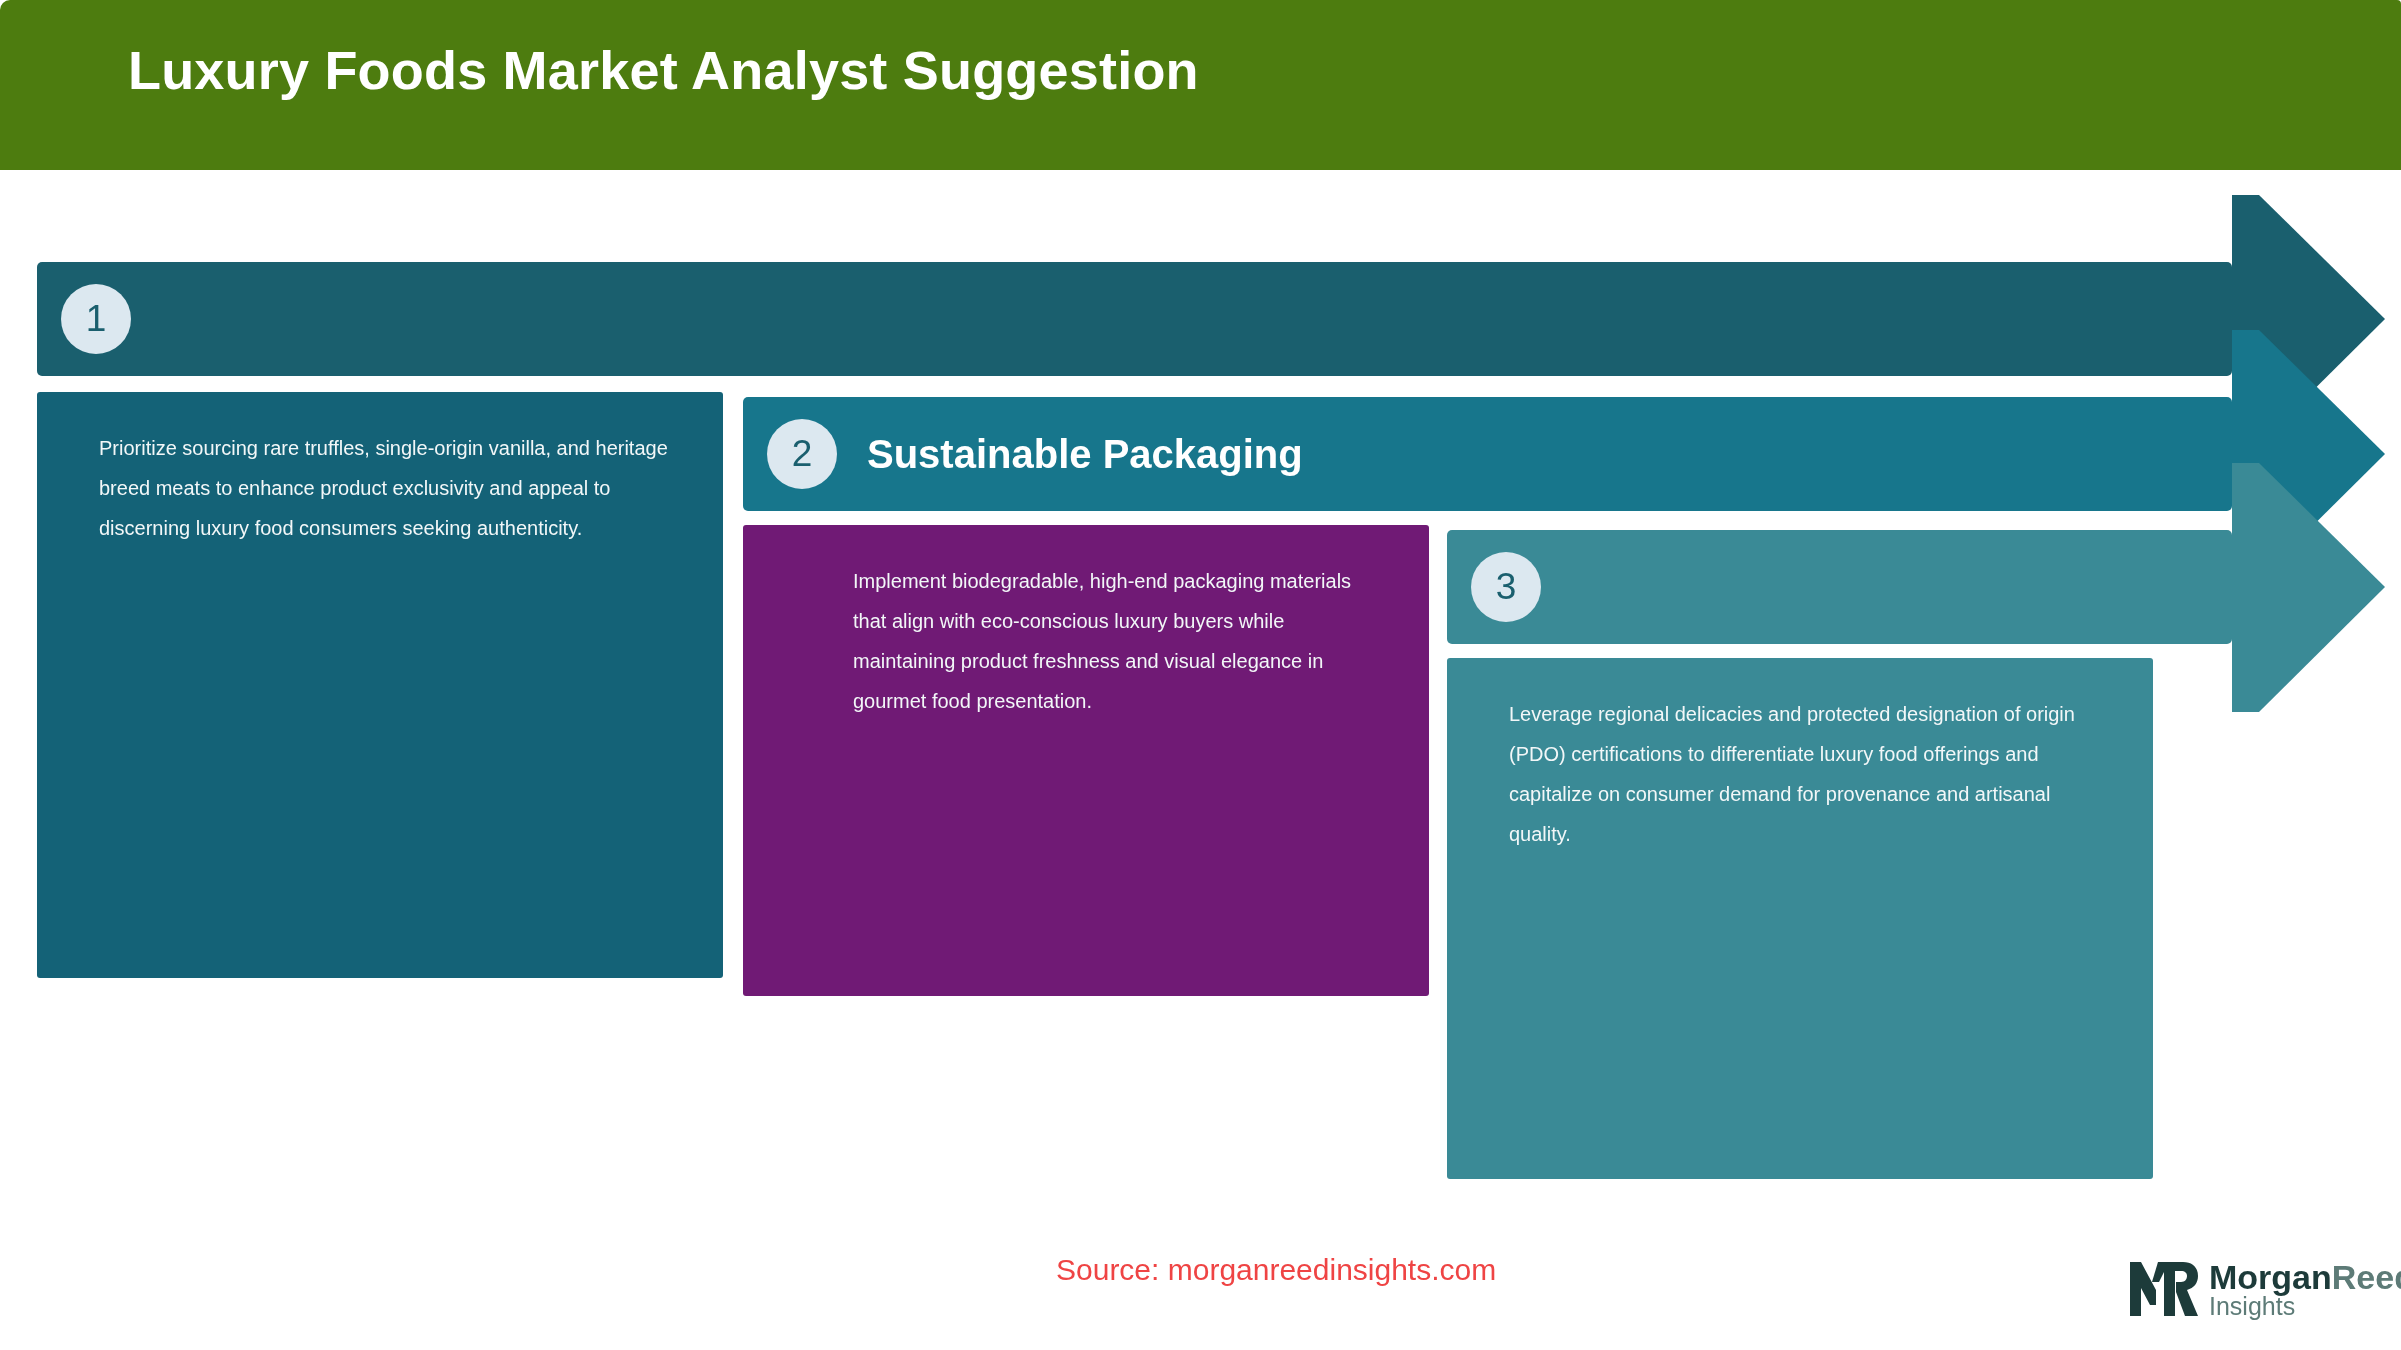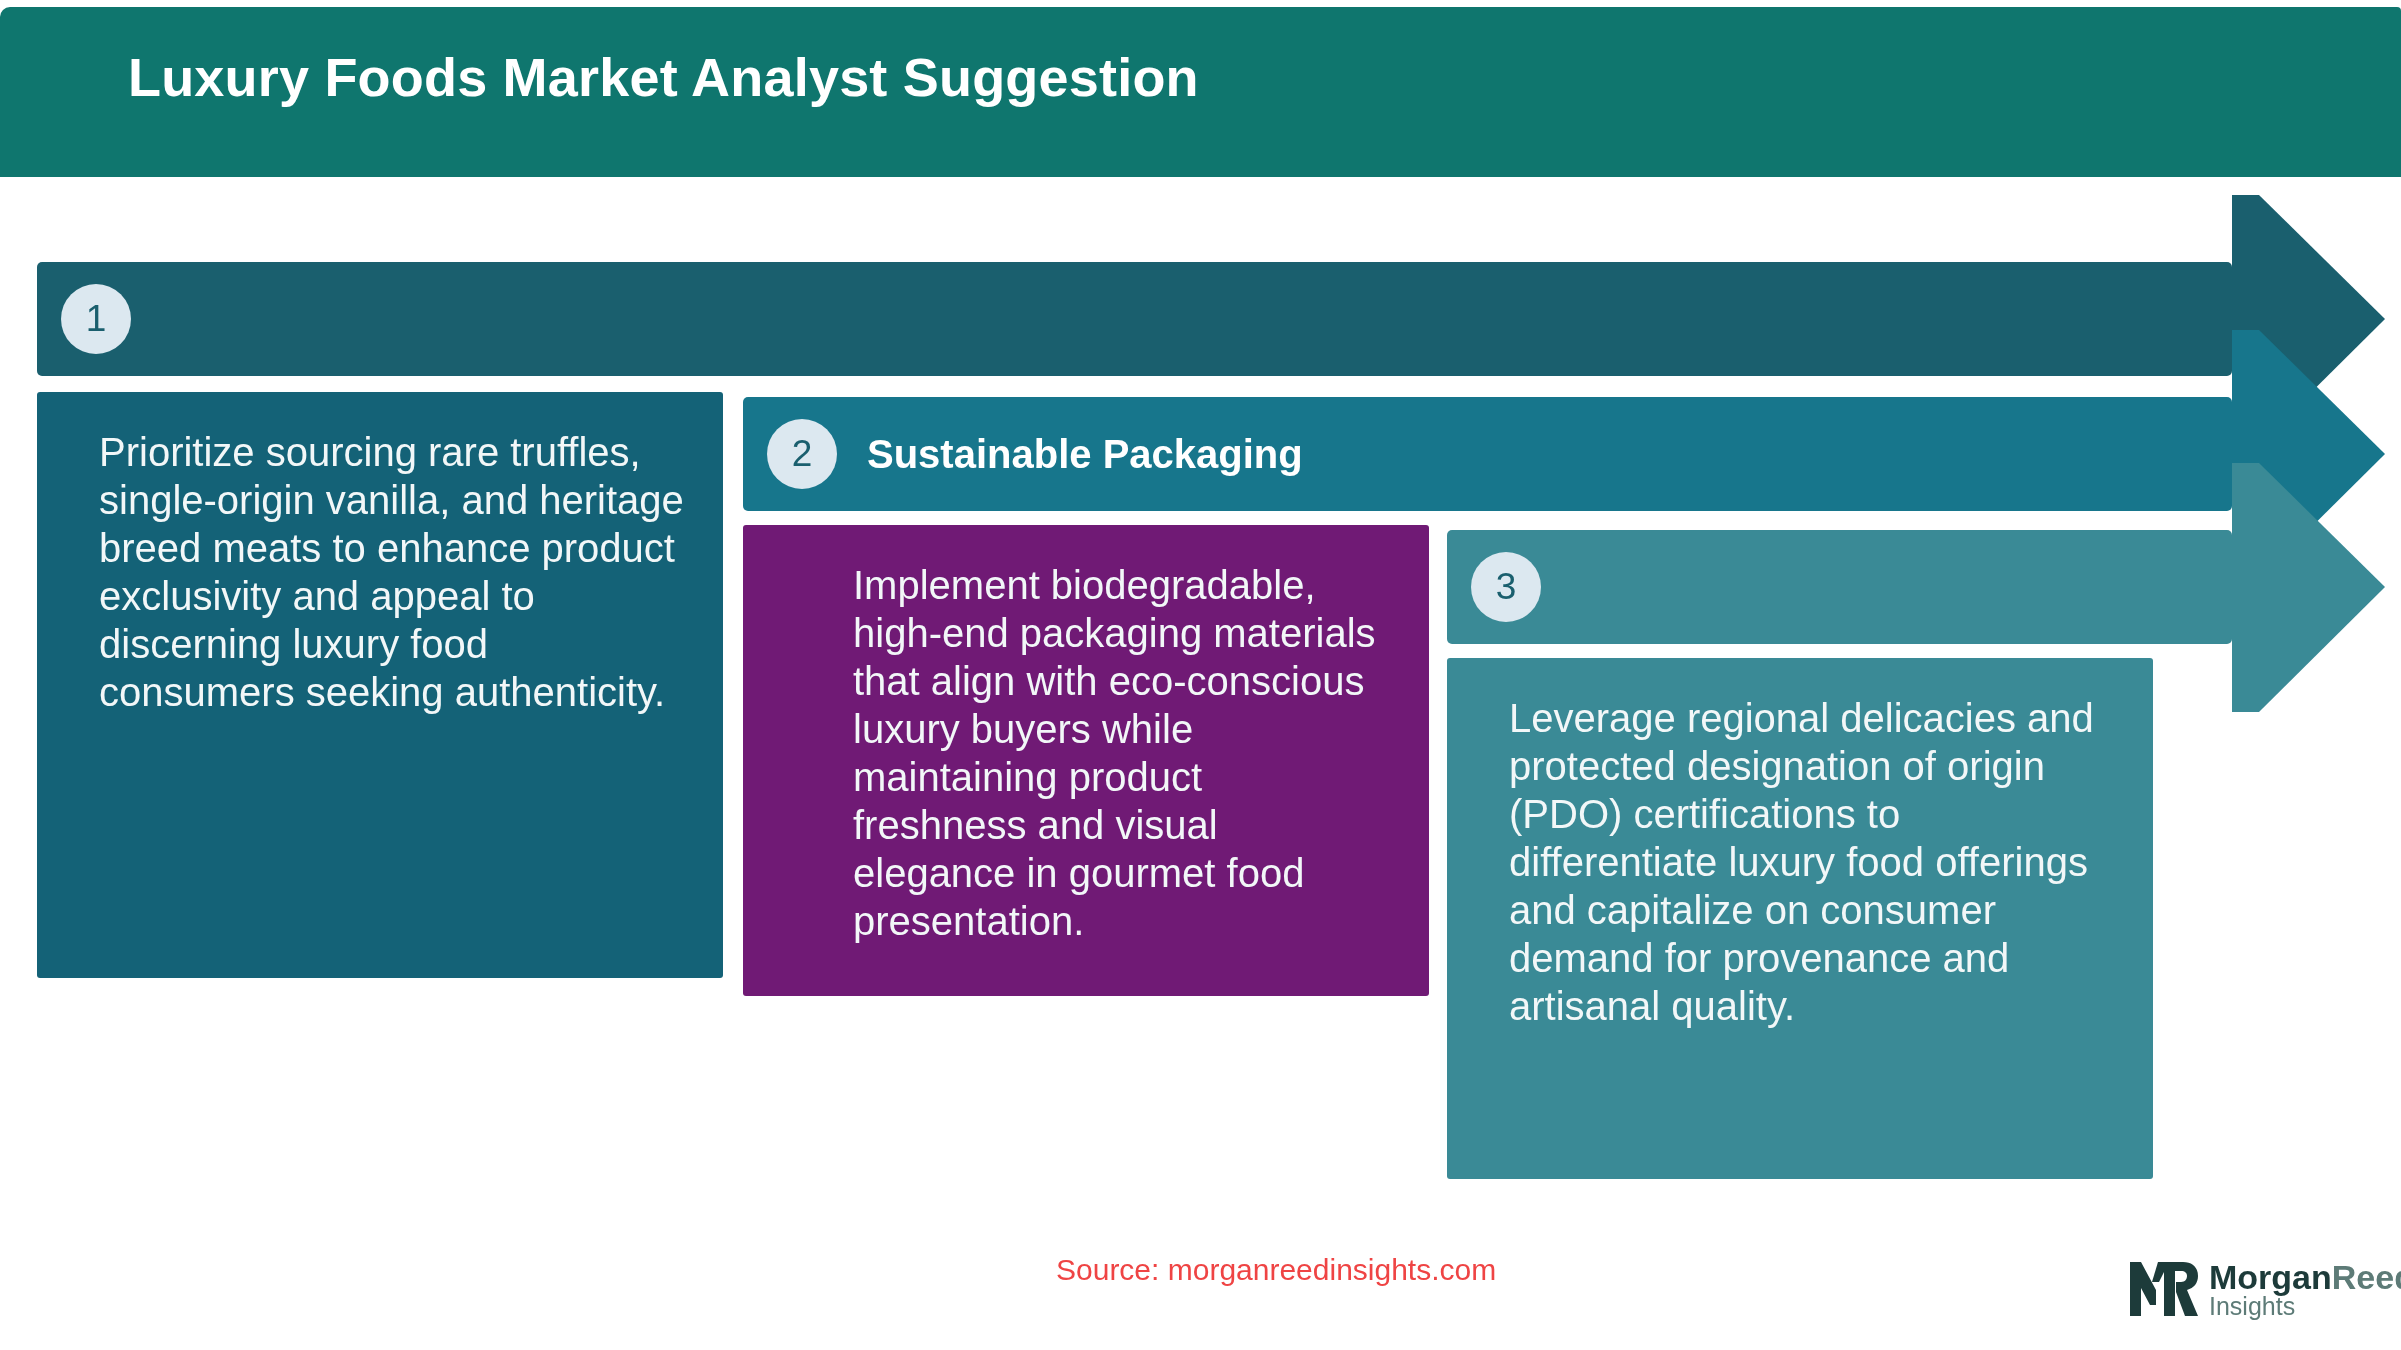--- a/index.html
+++ b/index.html
@@ -11,23 +11,23 @@
   }
   #page {
     position:relative;
     width:2401px; height:1350px;
     background:#ffffff;
   }
 
   
   #title-banner {
     position:absolute;
-    left:0; top:7px;
+    left:0; top:0;
     width:2401px; height:170px;
-    background:#0f766e;
+    background:#4d7c0f;
     border-top-left-radius:10px;
     border-top-right-radius:4px;
   }
   #title-text {
     position:absolute;
     left:128px; top:39px;
     font-size:54px;
     font-weight:bold;
     color:#ffffff;
     letter-spacing:0.2px;
@@ -71,22 +71,22 @@
     color:#ffffff;
     white-space:nowrap;
   }
 
   .card-body {
     position:absolute;
     border-radius:3px;
   }
   .card-body p {
     color:#f2f7f8;
-    font-size:40px;
-    line-height:48px;
+    font-size:20px;
+    line-height:40px;
     padding:36px 46px 0 62px;
   }
 
   
   #card1-header { left:37px;  top:262px; width:2195px; height:114px; background:#1a5f6e; }
   #card1-body   { left:37px;  top:392px; width:686px;  height:586px; background:#146277; }
   #card1-body p { padding:36px 30px 0 62px; }
 
   
   #card2-header { left:743px; top:397px; width:1489px; height:114px; background:#17768c; }

